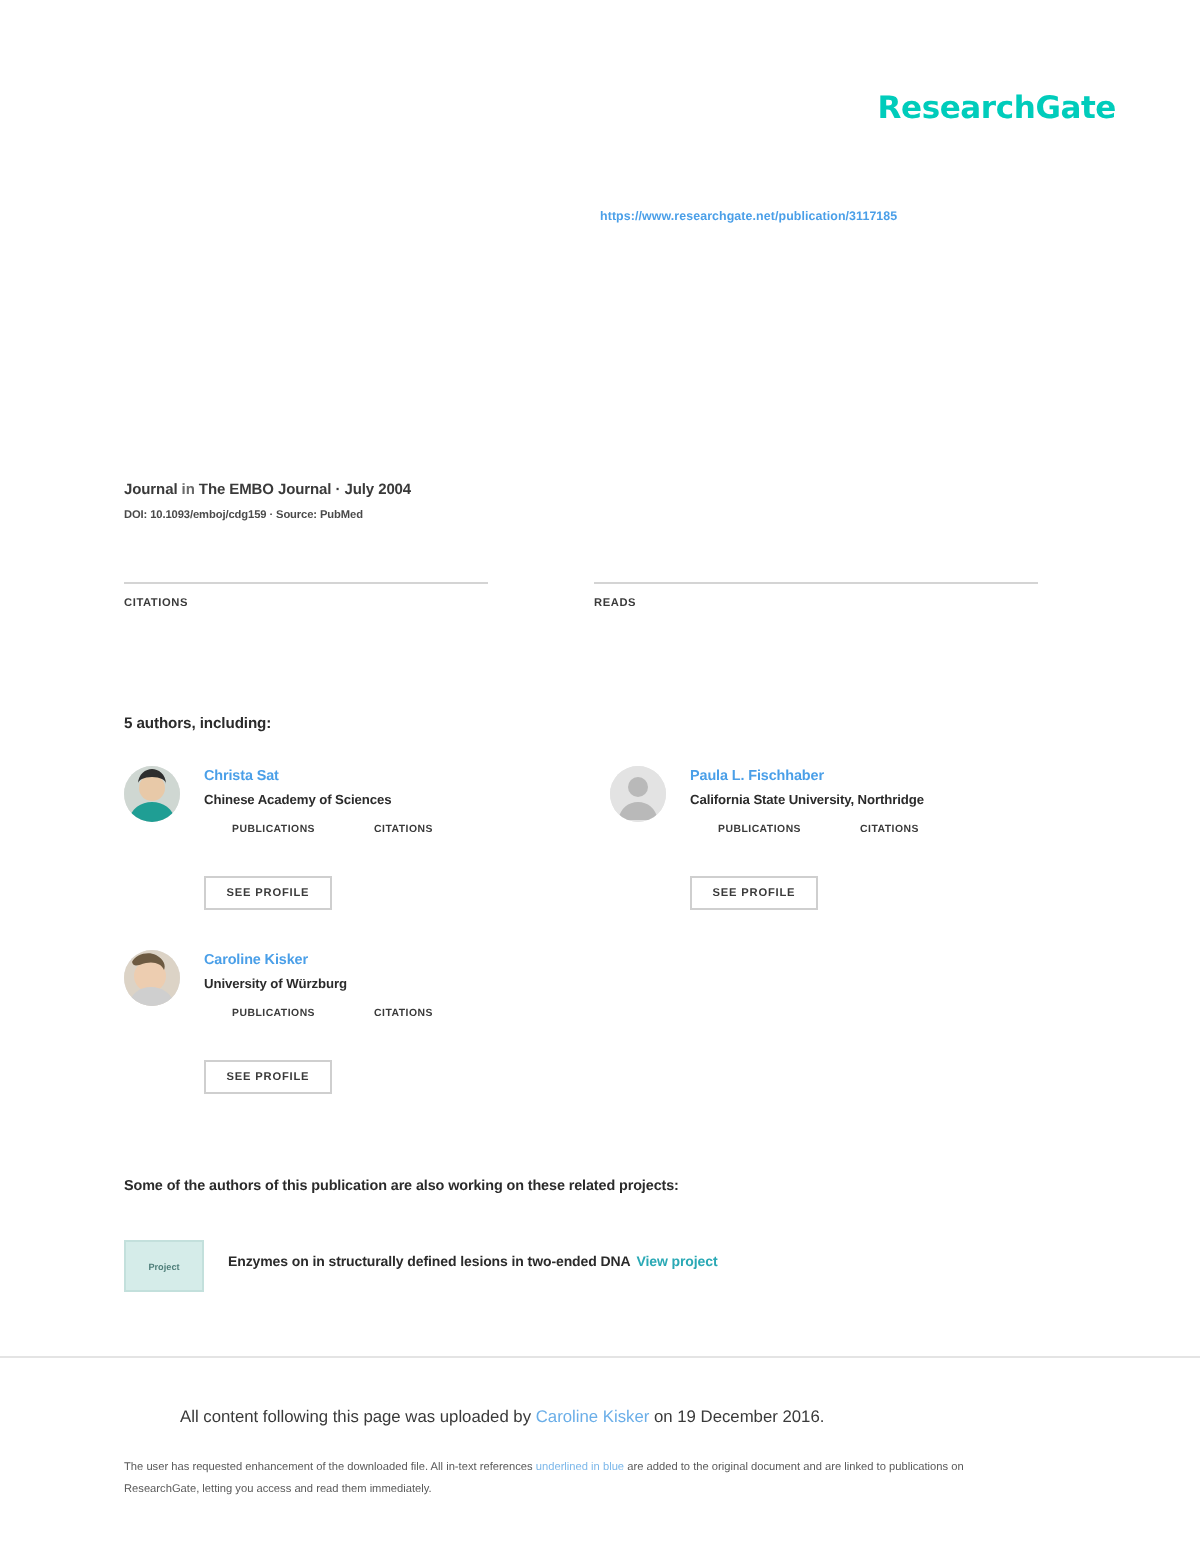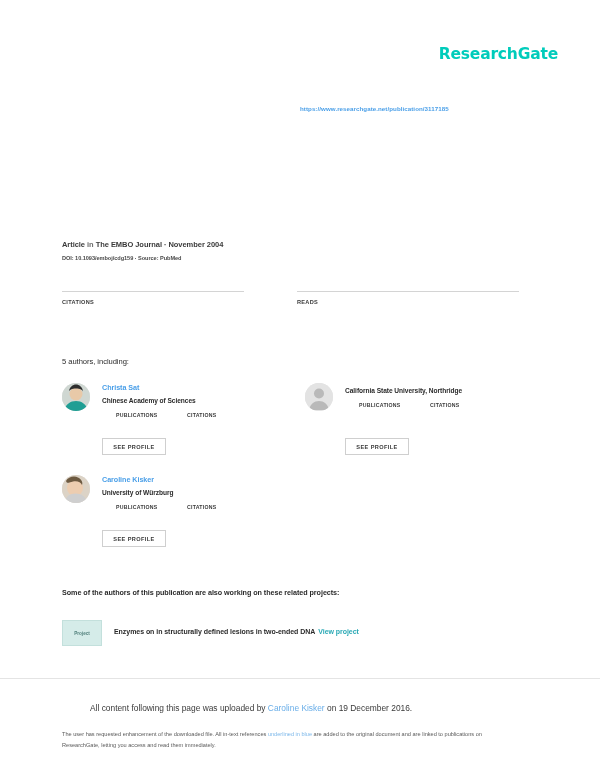--- a/index.html
+++ b/index.html
@@ -40,21 +40,21 @@
   .stat{position:absolute;top:0;}
   .stat.left{left:0;width:182px;}
   .stat.right{left:235px;width:222px;}
   .stat-num{height:14px;font-size:11px;font-weight:bold;color:#2b2b2b;}
   .stat-rule{border-top:1.5px solid #d4d4d4;margin-top:1px;}
   .stat-label{font-size:5.6px;font-weight:bold;color:#3a3a3a;margin-top:7px;letter-spacing:0.3px;}
 
   
   .authors-head{
     position:absolute;left:62px;top:357px;
-    font-size:7.6px;font-weight:normal;color:#2b2b2b;letter-spacing:-0.05px;
+    font-size:7.6px;font-weight:bold;color:#2b2b2b;letter-spacing:-0.05px;
   }
   .author{position:absolute;width:240px;}
   .author.a1{left:62px;top:383px;}
   .author.a2{left:305px;top:383px;}
   .author.a3{left:62px;top:475px;}
 
   .av{
     position:absolute;left:0;top:0;width:28px;height:28px;border-radius:50%;
     overflow:hidden;background:#e3e3e3;
   }
@@ -117,23 +117,23 @@
 <body>
 
 <div class="page">
 
   <div class="brand">ResearchGate</div>
 
   <a class="url" href="#">https://www.researchgate.net/publication/3117185</a>
 
   <div class="meta">
     <div class="meta-line1">
-      <span>Article</span>
+      <span>Journal</span>
       <span class="inword">in</span>
-      <span>The EMBO Journal · November 2004</span>
+      <span>The EMBO Journal · July 2004</span>
     </div>
     <div class="meta-line2">DOI: 10.1093/emboj/cdg159 · Source: PubMed</div>
   </div>
 
   <div class="stats">
     <div class="stat left">
       <div class="stat-num"></div>
       <div class="stat-rule"></div>
       <div class="stat-label">CITATIONS</div>
     </div>
@@ -168,20 +168,21 @@
 
   <div class="author a2">
     <div class="av">
       <svg viewBox="0 0 28 28">
         <rect width="28" height="28" fill="#e3e3e3"></rect>
         <circle cx="14" cy="10.5" r="5" fill="#b9b9b9"></circle>
         <path d="M4 27c1.2-6 5.2-9 10-9s8.8 3 10 9z" fill="#b9b9b9"></path>
       </svg>
     </div>
     <div class="a-body">
+      <div class="a-name">Paula L. Fischhaber</div>
       <div class="a-aff">California State University, Northridge</div>
       <div class="a-stats">
         <span class="a-stat s1">PUBLICATIONS</span>
         <span class="a-stat s2">CITATIONS</span>
       </div>
     </div>
     <div class="see-profile">SEE PROFILE</div>
   </div>
 
   <div class="author a3">

